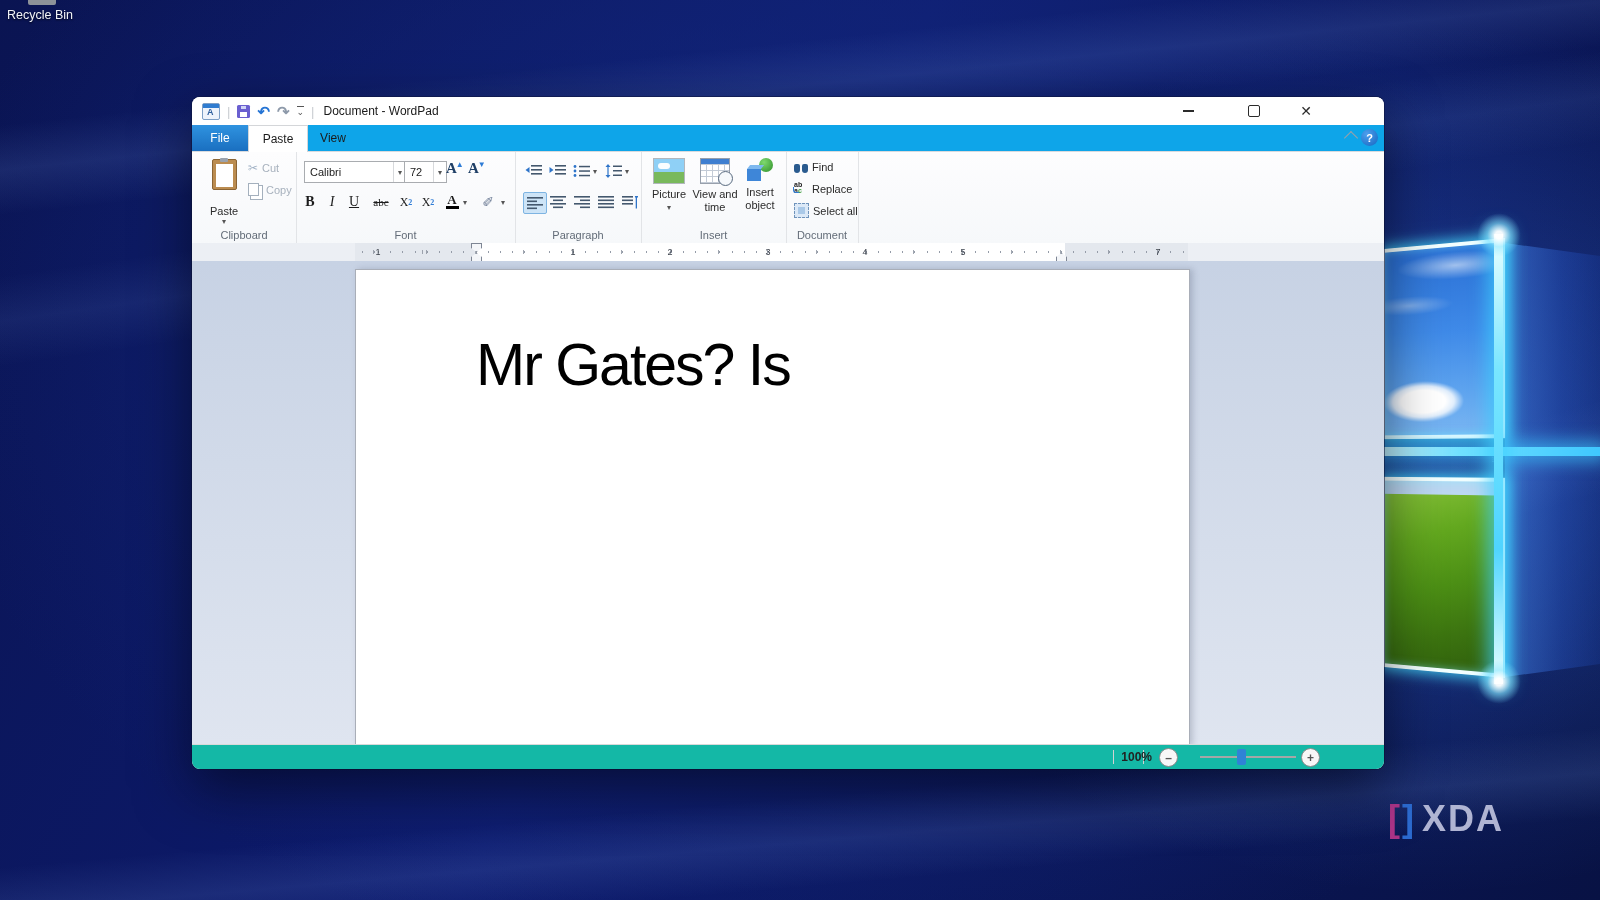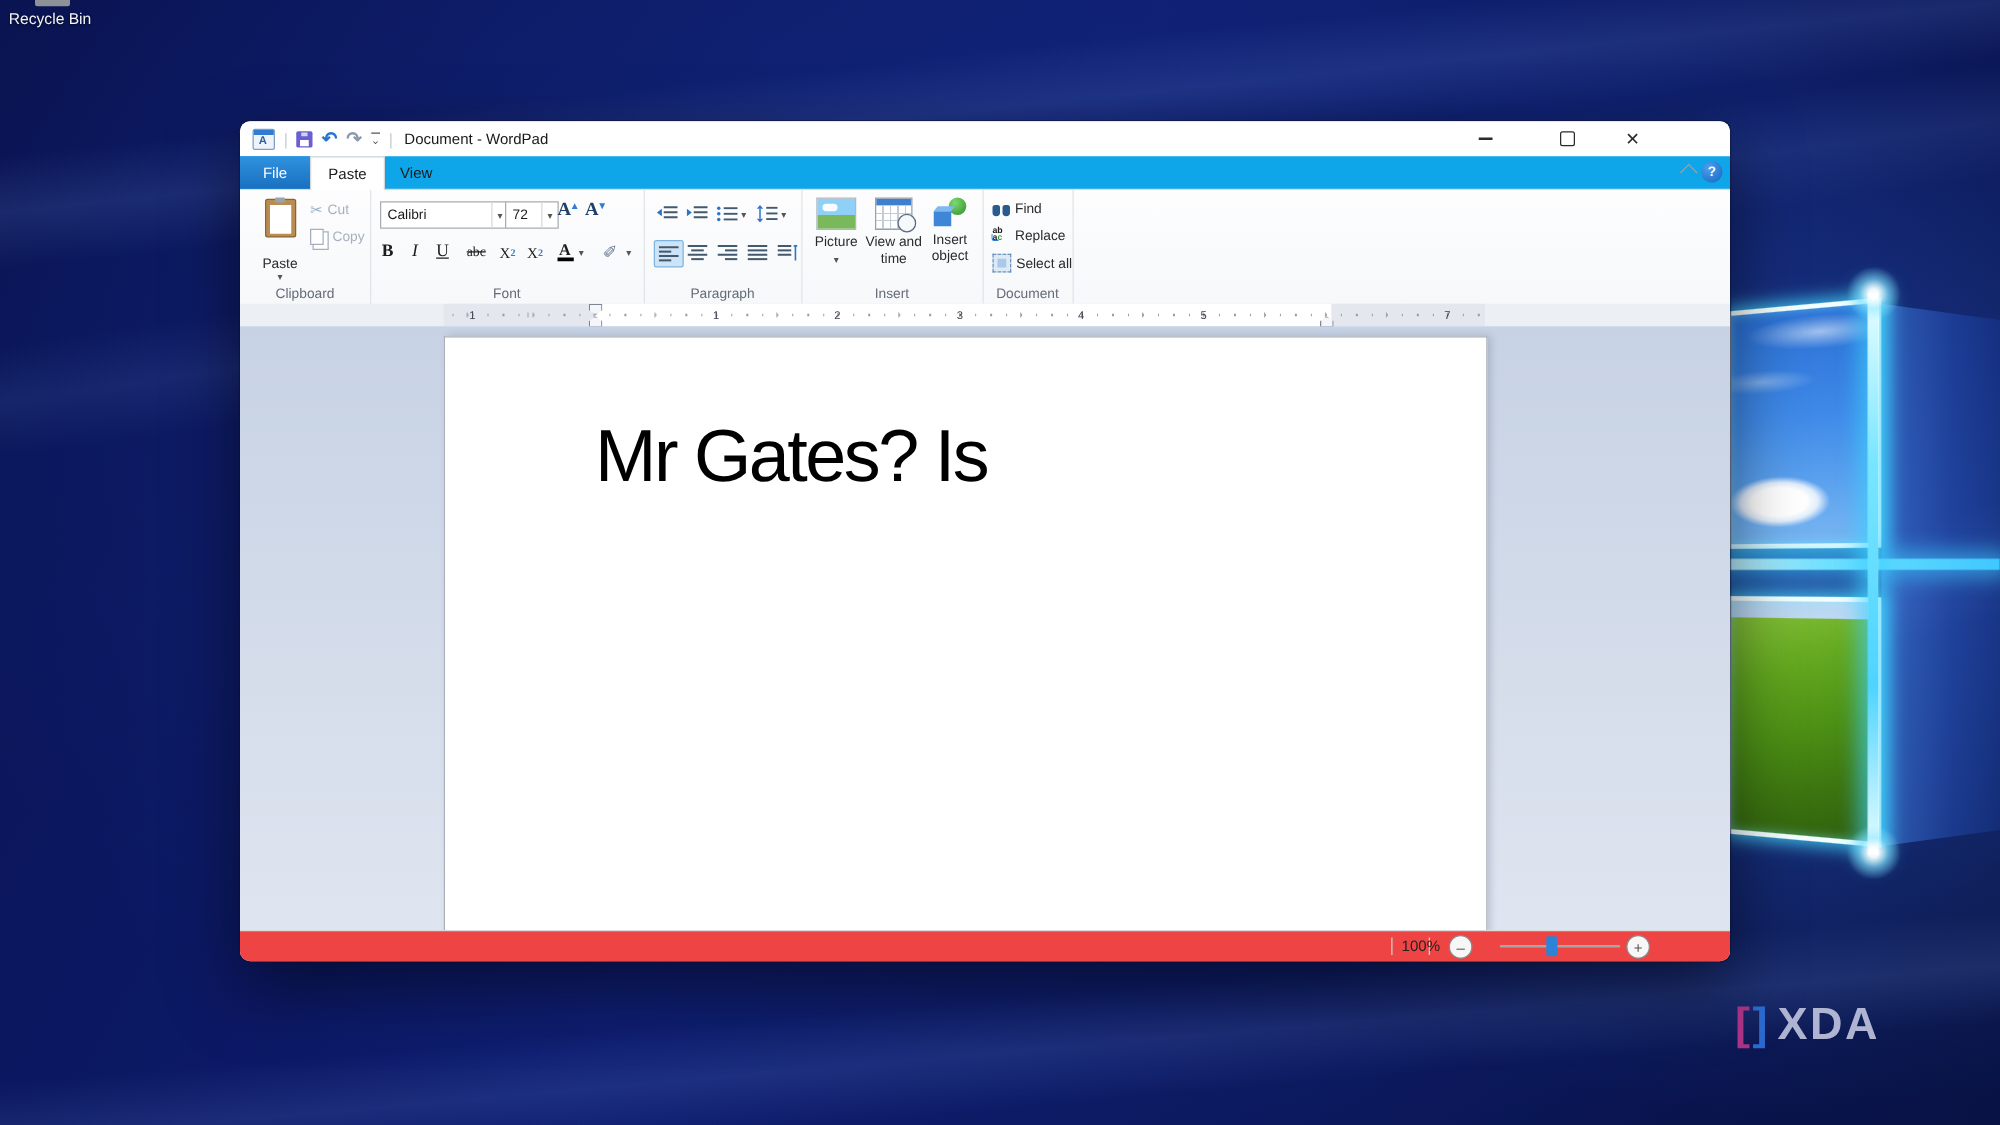--- a/index.html
+++ b/index.html
@@ -177,21 +177,21 @@
   .mk-right{left:701px;top:10px;clip-path:polygon(50% 0,100% 45%,100% 100%,0 100%,0 45%);}
 
   
   .docarea{position:absolute;left:0;top:164px;width:100%;height:484px;background:linear-gradient(180deg,#c7d2e4,#dfe5f0);}
   .page{position:absolute;left:163px;top:8px;width:833px;height:476px;background:#fff;border:1px solid #a9aeb8;border-bottom:none;
     box-shadow:3px 0 6px rgba(50,60,85,.22);}
   .doctext{padding:24px 0 0 120px;font-size:59px;line-height:142px;color:#000;letter-spacing:-2px;}
   .caret{display:inline-block;width:2px;height:96px;background:#1b1b1b;vertical-align:-12px;margin-left:12px;}
 
   
-  .statusbar{position:absolute;left:0;bottom:0;width:100%;height:24px;background:#ef4444;border-top:1px solid #d9d9d9;}
+  .statusbar{position:absolute;left:0;bottom:0;width:100%;height:24px;background:#14b8a6;border-top:1px solid #d9d9d9;font-weight:bold;}
   .ssep{position:absolute;top:5px;width:1px;height:14px;background:#d2d2d2;}
   .zoomlab{position:absolute;right:232px;top:5px;font-size:12px;color:#222;}
   .zbtn{position:absolute;top:3px;width:17px;height:17px;border:1px solid #8a8a8a;border-radius:50%;color:#555;
     display:flex;align-items:center;justify-content:center;font-size:12px;line-height:1;background:#f7f7f7;}
   .zb-minus{right:206px;} .zb-plus{right:64px;}
   .ztrack{position:absolute;right:88px;top:11px;width:96px;height:2px;background:#a6a6a6;}
   .zhandle{position:absolute;right:138px;top:4px;width:9px;height:16px;background:#2f83d6;border-radius:2px;}
 
   svg{display:block;}
 </style>

